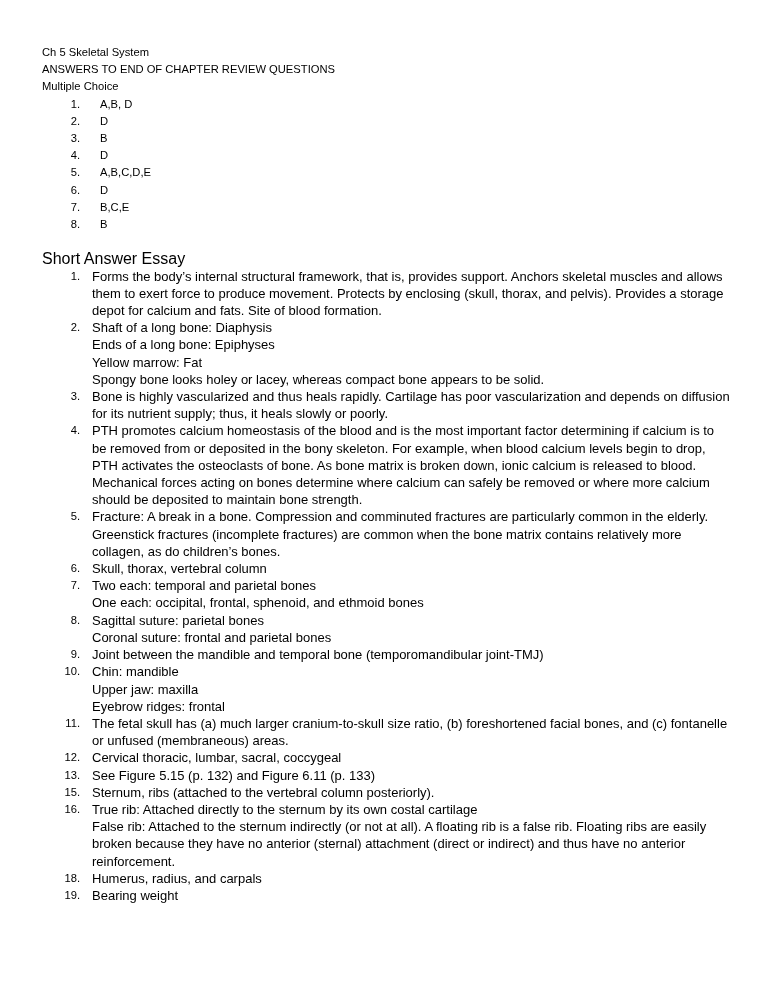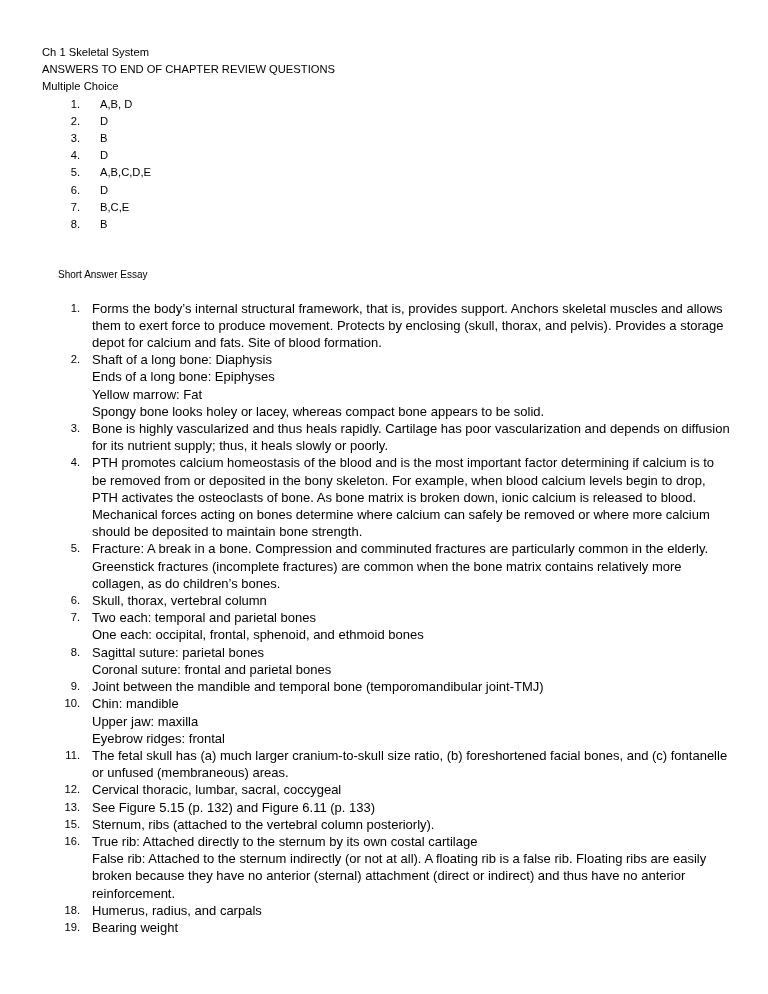--- a/index.html
+++ b/index.html
@@ -27,23 +27,23 @@
     white-space: pre-wrap;
   }
   .heading-block {
     margin: 0;
     padding: 0;
   }
   .heading-block .doc-line {
     margin: 0;
   }
   .section-label {
-    font-size: 10px;
-    line-height: 17.2px;
-    margin: 16px;
+    font-size: 16px;
+    line-height: 17.2px;
+    margin: 0;
   }
   .gap {
     height: 17.2px;
   }
   
   ol.num-list {
     list-style: none;
     margin: 0;
     padding: 0;
   }
@@ -97,21 +97,21 @@
   .sa-list > li .para {
     max-width: 640px;
   }
 </style>
 </head>
 <body>
 
 <div class="page">
 
   <div class="heading-block">
-    <div class="doc-line">Ch 1 Skeletal System</div>
+    <div class="doc-line">Ch 5 Skeletal System</div>
     <div class="doc-line">ANSWERS TO END OF CHAPTER REVIEW QUESTIONS</div>
     <div class="doc-line">Multiple Choice</div>
   </div>
 
   <ol class="num-list mc-list" id="mc-list">
       <li>
         <span class="li-num">1.</span>
         <span class="li-body">A,B, D</span>
       </li>
       <li>

